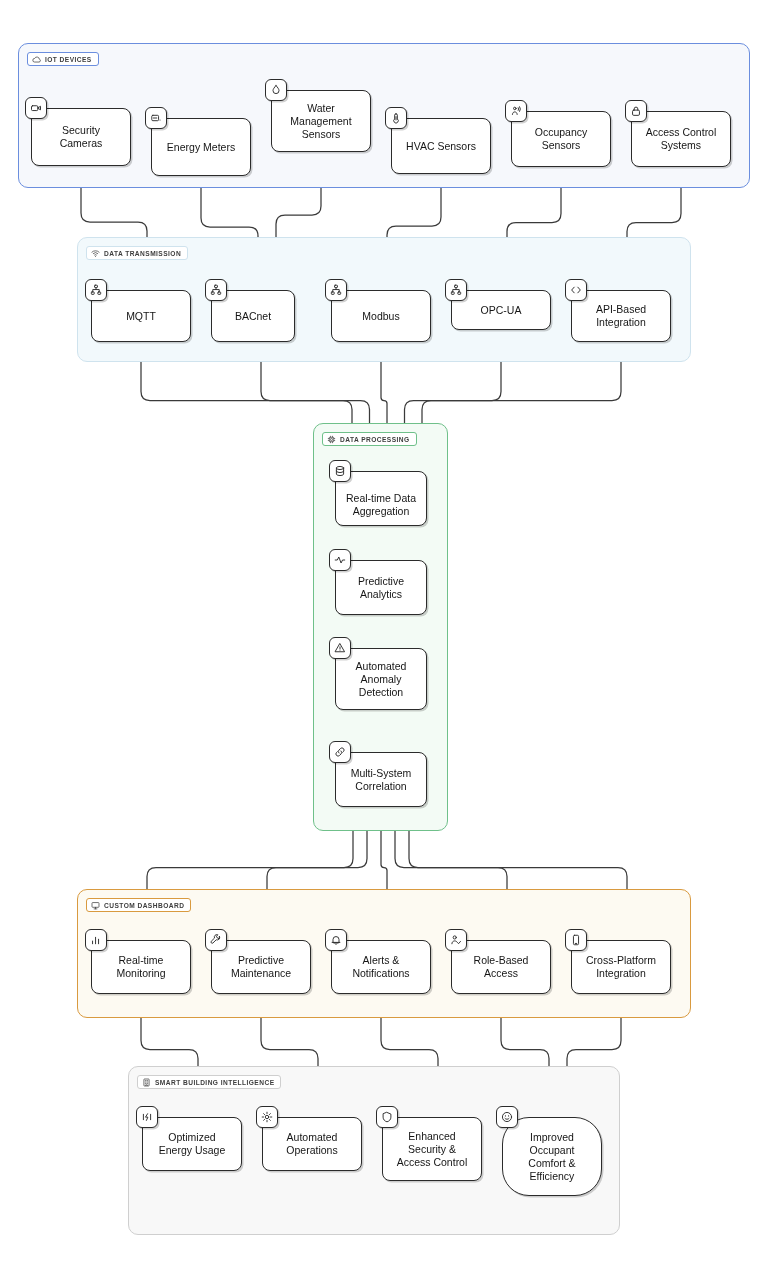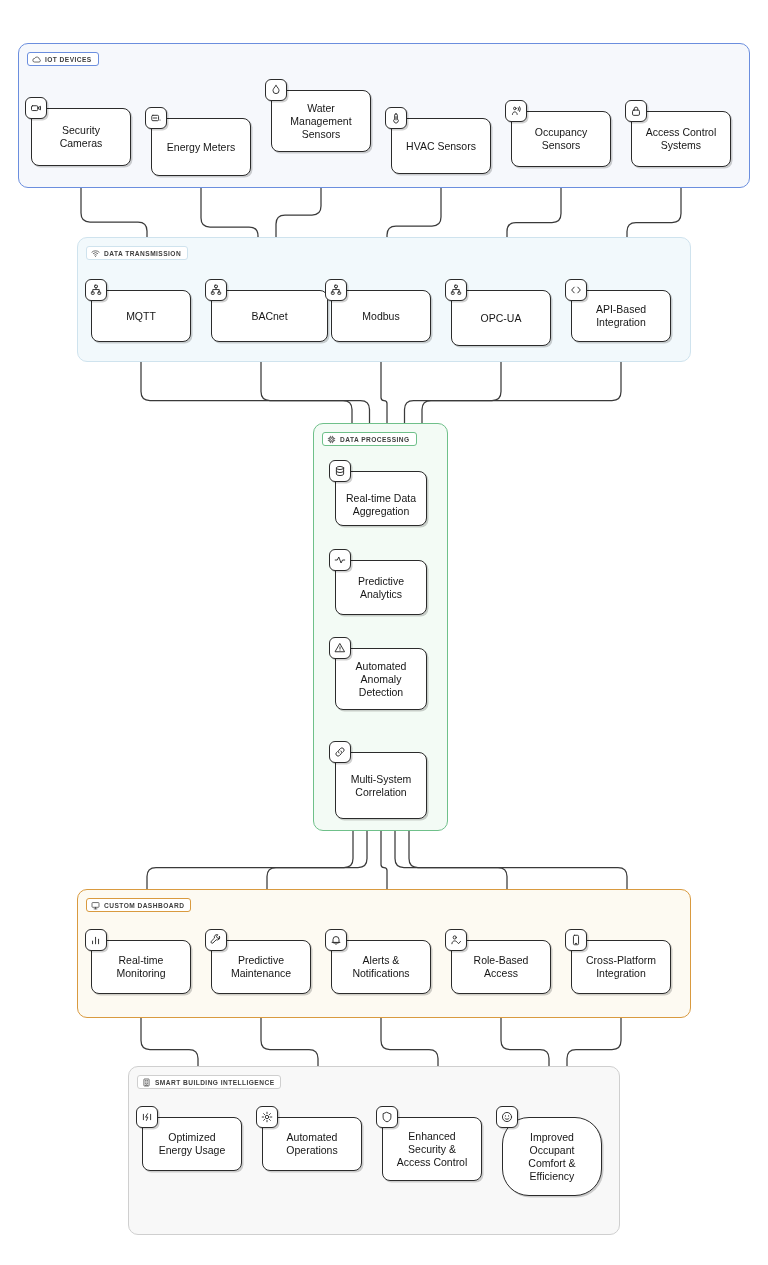--- a/index.html
+++ b/index.html
@@ -228,21 +228,21 @@
         <span style="white-space: pre-line;">MQTT</span>
       </div>
       <div class="node-badge" style="left: 85px; top: 279px;">
         <svg width="12" height="12" viewBox="0 0 16 16" fill="none" stroke="#2b2b2b" stroke-width="1.25" stroke-linecap="round" stroke-linejoin="round">
           <rect x="6.1" y="1.6" width="3.8" height="3.2" rx=".8"></rect>
           <rect x="1.8" y="10.6" width="3.8" height="3.2" rx=".8"></rect>
           <rect x="10.4" y="10.6" width="3.8" height="3.2" rx=".8"></rect>
           <path d="M8 4.8v2.6M3.7 10.6V7.4h8.6v3.2"></path>
         </svg>
       </div>
-      <div class="node" style="left: 211px; top: 290px; width: 117px; height: 52px;">
+      <div class="node" style="left: 211px; top: 290px; width: 84px; height: 52px;">
         <span style="white-space: pre-line;">BACnet</span>
       </div>
       <div class="node-badge" style="left: 205px; top: 279px;">
         <svg width="12" height="12" viewBox="0 0 16 16" fill="none" stroke="#2b2b2b" stroke-width="1.25" stroke-linecap="round" stroke-linejoin="round">
           <rect x="6.1" y="1.6" width="3.8" height="3.2" rx=".8"></rect>
           <rect x="1.8" y="10.6" width="3.8" height="3.2" rx=".8"></rect>
           <rect x="10.4" y="10.6" width="3.8" height="3.2" rx=".8"></rect>
           <path d="M8 4.8v2.6M3.7 10.6V7.4h8.6v3.2"></path>
         </svg>
       </div>
@@ -250,21 +250,21 @@
         <span style="white-space: pre-line;">Modbus</span>
       </div>
       <div class="node-badge" style="left: 325px; top: 279px;">
         <svg width="12" height="12" viewBox="0 0 16 16" fill="none" stroke="#2b2b2b" stroke-width="1.25" stroke-linecap="round" stroke-linejoin="round">
           <rect x="6.1" y="1.6" width="3.8" height="3.2" rx=".8"></rect>
           <rect x="1.8" y="10.6" width="3.8" height="3.2" rx=".8"></rect>
           <rect x="10.4" y="10.6" width="3.8" height="3.2" rx=".8"></rect>
           <path d="M8 4.8v2.6M3.7 10.6V7.4h8.6v3.2"></path>
         </svg>
       </div>
-      <div class="node" style="left: 451px; top: 290px; width: 100px; height: 56px;">
+      <div class="node" style="left: 451px; top: 290px; width: 100px; height: 40px;">
         <span style="white-space: pre-line;">OPC-UA</span>
       </div>
       <div class="node-badge" style="left: 445px; top: 279px;">
         <svg width="12" height="12" viewBox="0 0 16 16" fill="none" stroke="#2b2b2b" stroke-width="1.25" stroke-linecap="round" stroke-linejoin="round">
           <rect x="6.1" y="1.6" width="3.8" height="3.2" rx=".8"></rect>
           <rect x="1.8" y="10.6" width="3.8" height="3.2" rx=".8"></rect>
           <rect x="10.4" y="10.6" width="3.8" height="3.2" rx=".8"></rect>
           <path d="M8 4.8v2.6M3.7 10.6V7.4h8.6v3.2"></path>
         </svg>
       </div>
@@ -302,21 +302,21 @@
 Anomaly
 Detection</span>
       </div>
       <div class="node-badge" style="left: 329px; top: 637px;">
         <svg width="12" height="12" viewBox="0 0 16 16" fill="none" stroke="#2b2b2b" stroke-width="1.25" stroke-linecap="round" stroke-linejoin="round">
           <path d="M8 2.4l6.1 10.6H1.9z"></path>
           <path d="M8 6.4v3.1"></path>
           <circle cx="8" cy="11.3" r="0.6" fill="#2b2b2b" stroke="none"></circle>
         </svg>
       </div>
-      <div class="node" style="left: 335px; top: 752px; width: 92px; height: 67px;">
+      <div class="node" style="left: 335px; top: 752px; width: 92px; height: 55px;">
         <span style="white-space: pre-line;">Multi-System
 Correlation</span>
       </div>
       <div class="node-badge" style="left: 329px; top: 741px;">
         <svg width="12" height="12" viewBox="0 0 16 16" fill="none" stroke="#2b2b2b" stroke-width="1.25" stroke-linecap="round" stroke-linejoin="round">
           <path d="M6.6 9.4a2.8 2.8 0 0 1 0-4l2-2a2.8 2.8 0 0 1 4 4l-1 1"></path>
           <path d="M9.4 6.6a2.8 2.8 0 0 1 0 4l-2 2a2.8 2.8 0 0 1-4-4l1-1"></path>
         </svg>
       </div>
       <div class="node" style="left: 91px; top: 940px; width: 100px; height: 54px;">

